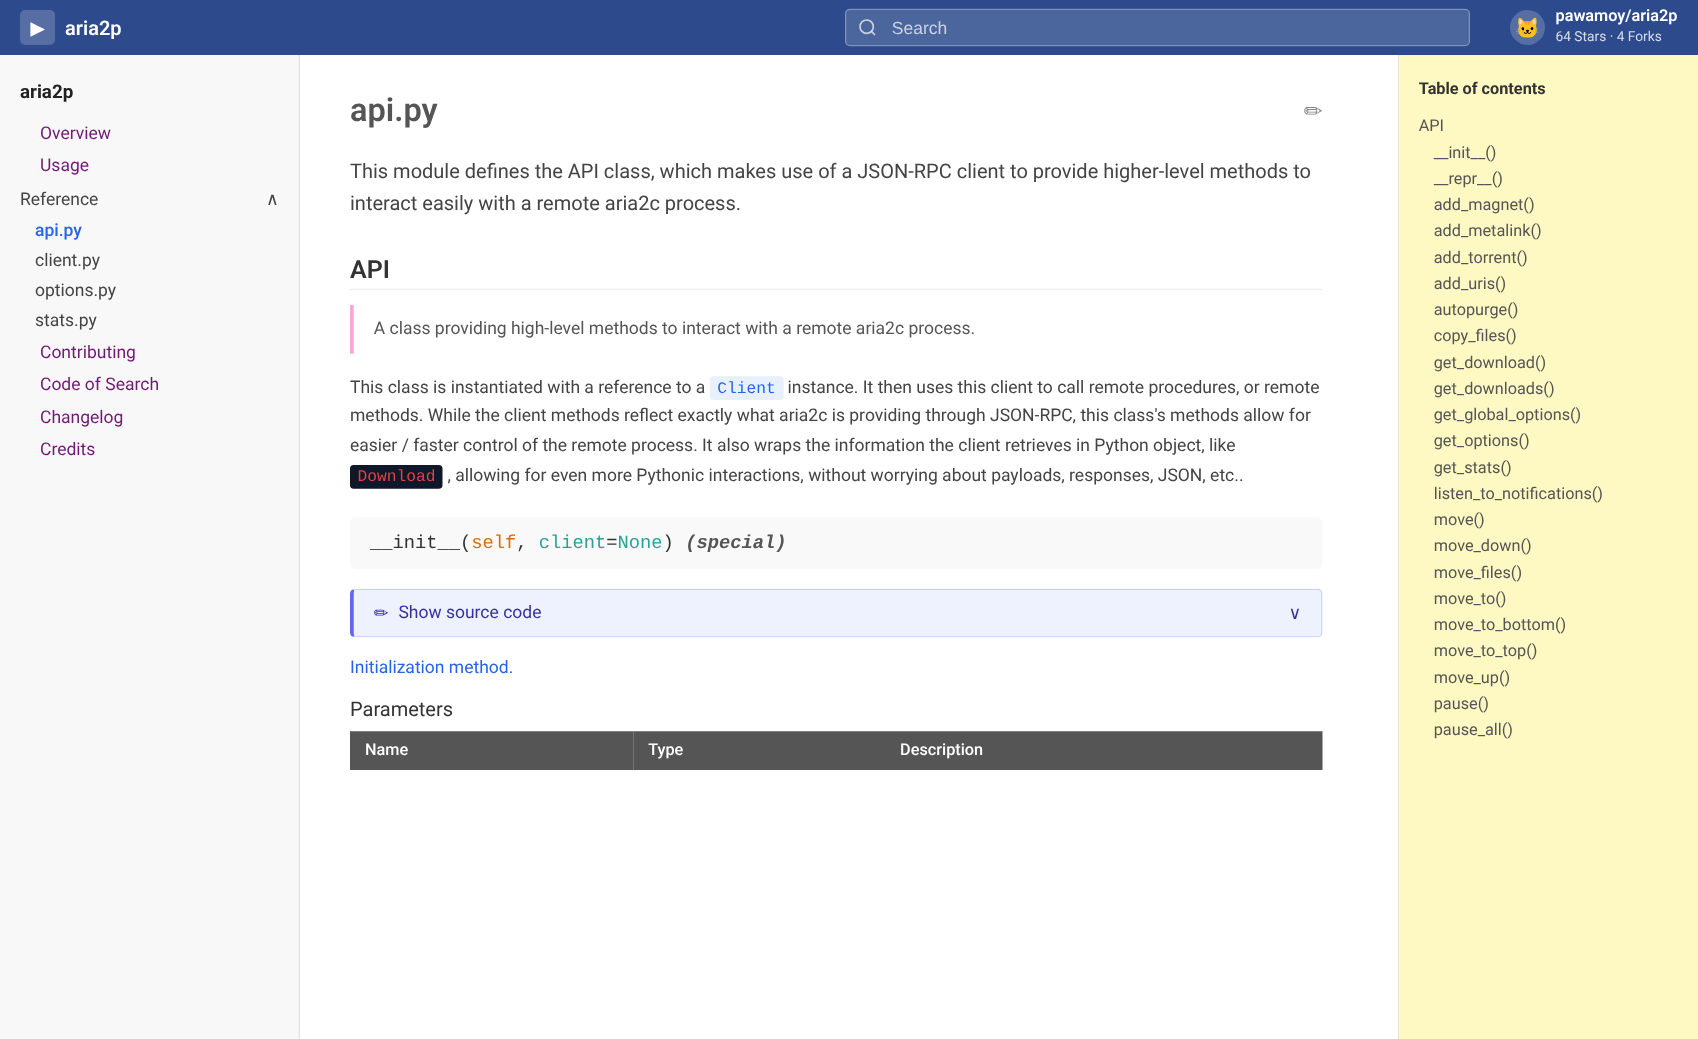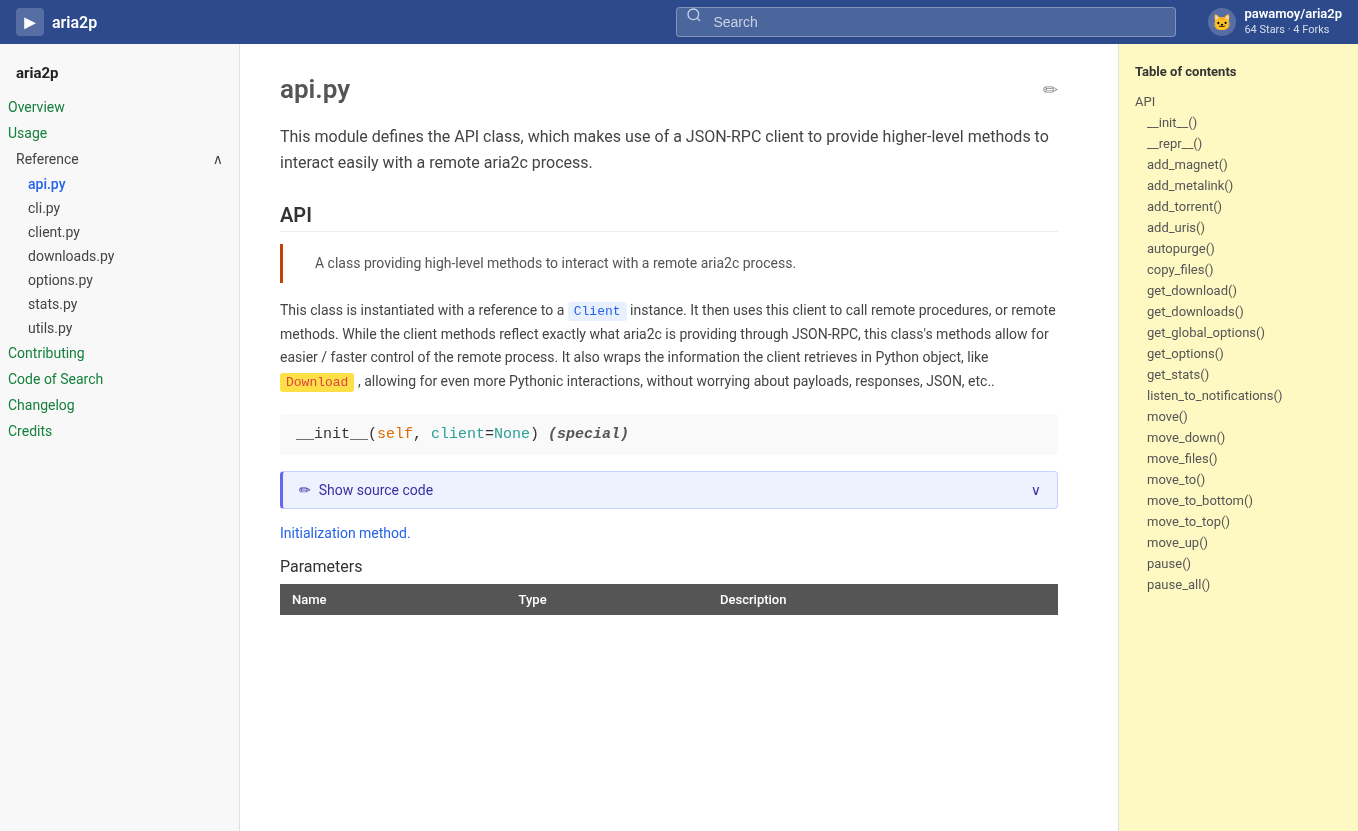--- a/index.html
+++ b/index.html
@@ -53,20 +53,21 @@
       border-radius: 4px;
       padding: 6px 12px 6px 36px;
       color: #fff;
       font-size: 14px;
       outline: none;
     }
     .header-search::placeholder { color: rgba(255,255,255,0.7); }
     .header-search-icon-wrap {
       position: relative;
       display: flex;
+      align-items: center;
     }
     .search-icon-svg {
       position: absolute;
       left: 10px;
       color: rgba(255,255,255,0.7);
       pointer-events: none;
     }
     .header-github {
       display: flex;
       align-items: center;
@@ -108,22 +109,22 @@
       overflow-y: auto;
     }
     .sidebar-brand {
       font-weight: 700;
       font-size: 15px;
       padding: 0 16px 12px 16px;
       color: #222;
     }
     .sidebar-item {
       display: block;
-      padding: 5px 8px;
-      color: #15803d;
+      padding: 5px 32px;
+      color: #701a75;
       cursor: pointer;
       font-size: 14px;
       text-decoration: none;
     }
     .sidebar-section {
       padding: 5px 16px;
       color: #444;
       cursor: pointer;
       font-size: 14px;
       display: flex;
@@ -175,37 +176,37 @@
     .section-heading {
       font-size: 20px;
       font-weight: 600;
       color: #333;
       margin: 24px 0 12px 0;
       padding-bottom: 4px;
       border-bottom: 1px solid #eee;
     }
 
     .blockquote-desc {
-      border-left: 3px solid #c2410c;
-      padding: 8px 32px;
+      border-left: 3px solid #f9a8d4;
+      padding: 8px 16px;
       margin: 12px 0 16px 0;
       color: #555;
       font-size: 14px;
       line-height: 1.6;
     }
 
     .body-text {
       color: #444;
       line-height: 1.7;
       font-size: 14px;
       margin-bottom: 12px;
     }
 
     code.inline {
-      background: #fde047;
+      background: #0f172a;
       padding: 2px 6px;
       border-radius: 3px;
       font-family: 'Courier New', Courier, monospace;
       font-size: 13px;
       color: #d44;
     }
 
     code.inline-blue {
       background: #e8f0fe;
       padding: 2px 6px;
@@ -351,36 +352,27 @@
       <span>Usage</span>
     </a>
     <div class="sidebar-section">
       <span>Reference</span>
       <span>∧</span>
     </div>
     <a class="sidebar-sub-item active">
       <span>api.py</span>
     </a>
     <a class="sidebar-sub-item">
-      <span>cli.py</span>
-    </a>
-    <a class="sidebar-sub-item">
       <span>client.py</span>
-    </a>
-    <a class="sidebar-sub-item">
-      <span>downloads.py</span>
     </a>
     <a class="sidebar-sub-item">
       <span>options.py</span>
     </a>
     <a class="sidebar-sub-item">
       <span>stats.py</span>
-    </a>
-    <a class="sidebar-sub-item">
-      <span>utils.py</span>
     </a>
     <a class="sidebar-item">
       <span>Contributing</span>
     </a>
     <a class="sidebar-item">
       <span>Code of Search</span>
     </a>
     <a class="sidebar-item">
       <span>Changelog</span>
     </a>

